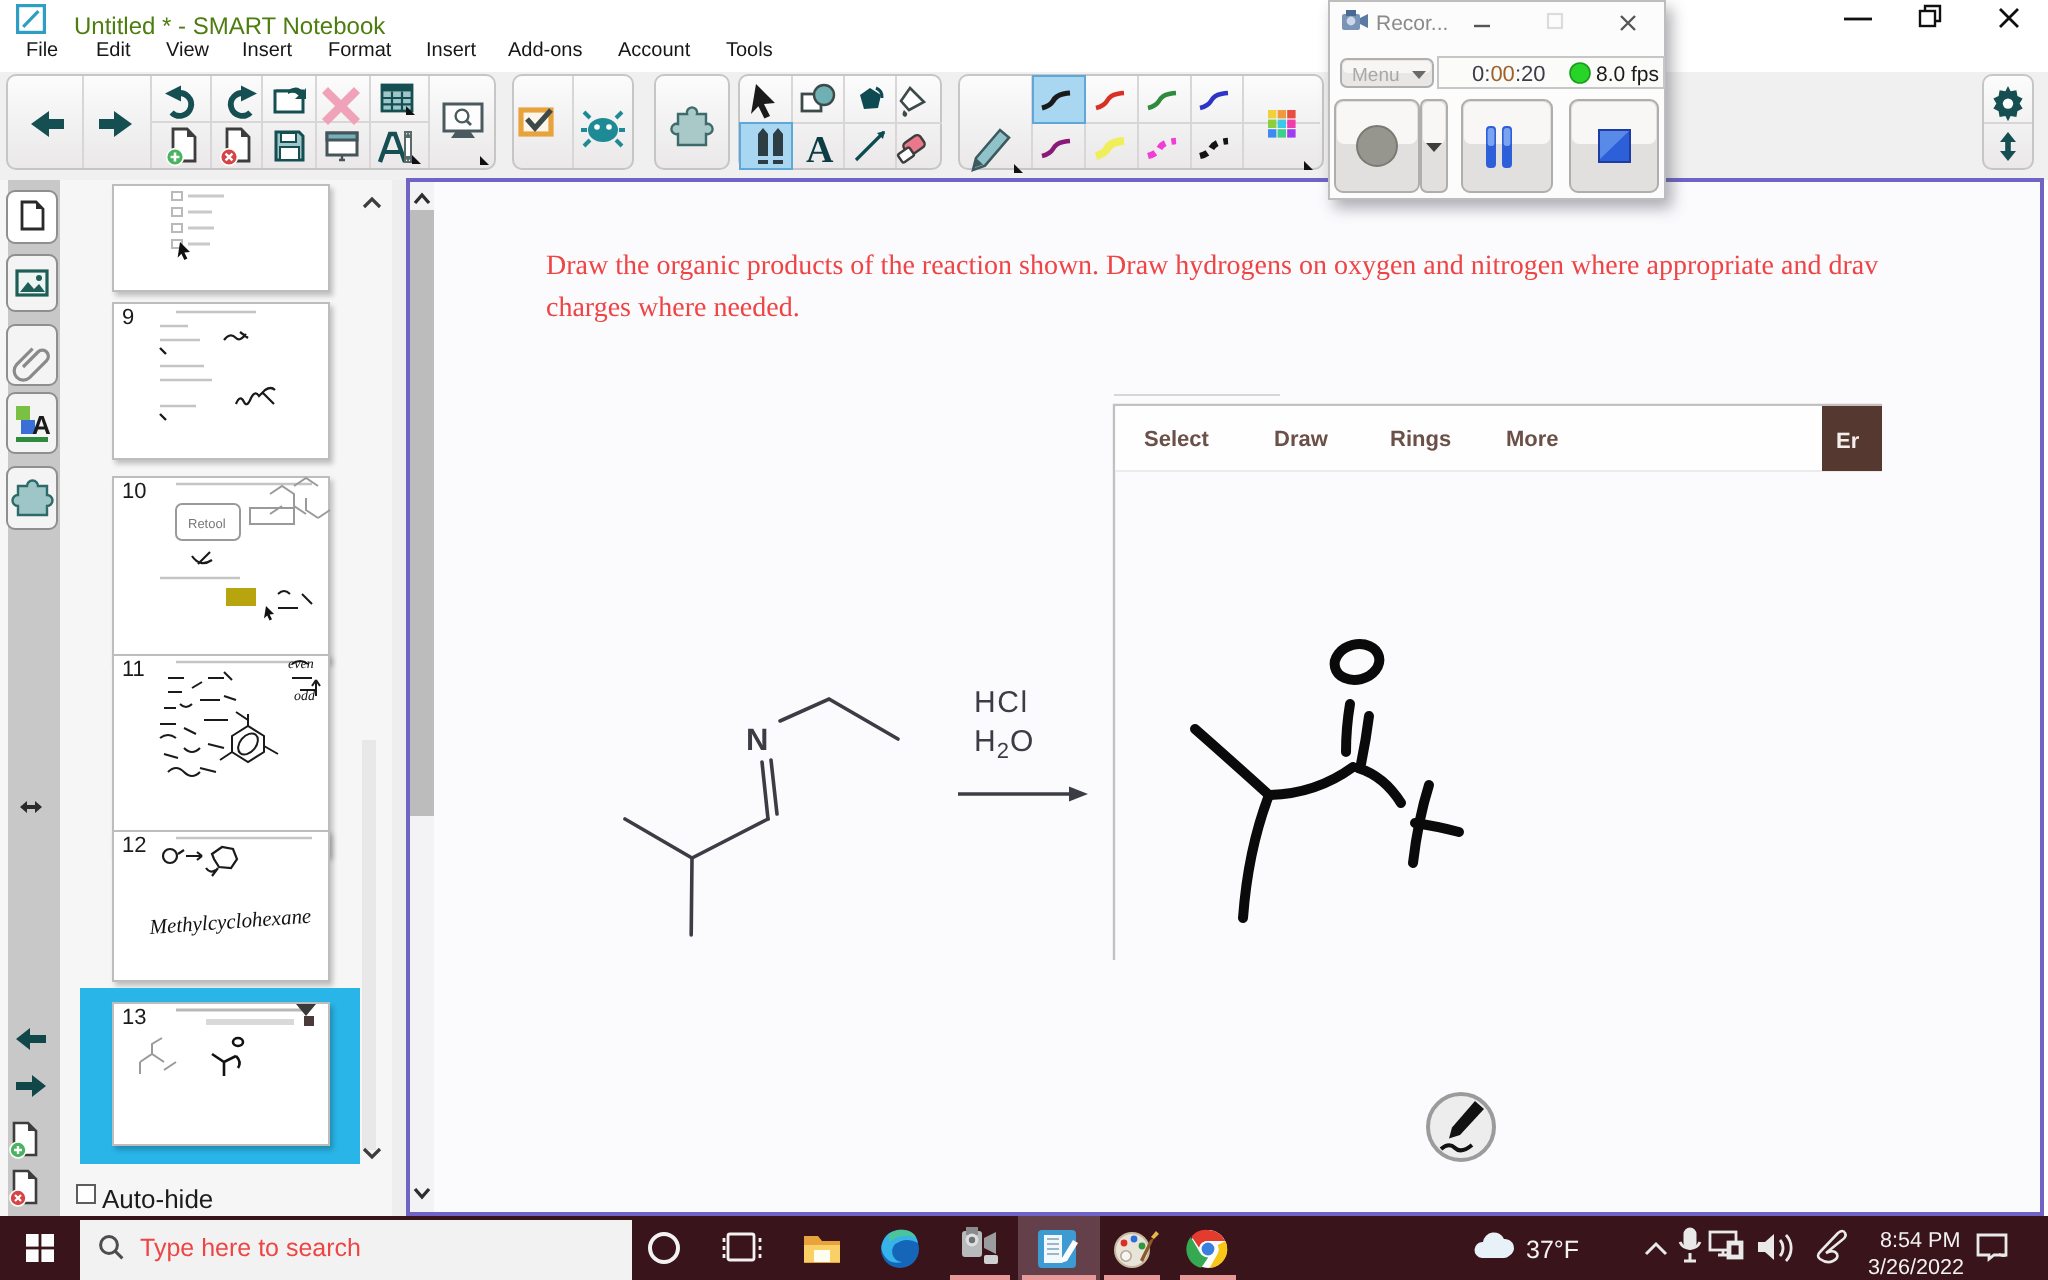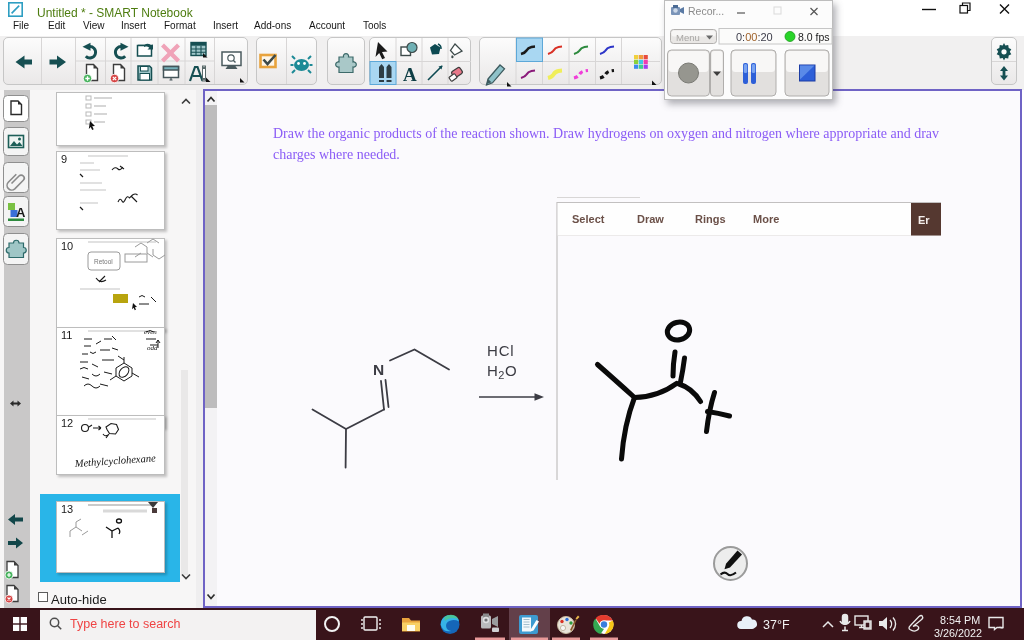--- a/index.html
+++ b/index.html
@@ -274,21 +274,21 @@
 <div class="thumb" style="top:92px;height:54px"></div>
 <div class="thumb" style="top:151px;height:79px">
     <span class="tnum">9</span>
   </div>
 <div class="thumb" style="top:238px;height:93px">
     <span class="tnum">10</span>
   </div>
 <div class="thumb" style="top:327px;height:101px">
     <span class="tnum">11</span>
   </div>
-<div class="thumb" style="top:415px;height:60px">
+<div class="thumb" style="top:415px;height:76px">
     <span class="tnum">12</span>
   </div>
 <div class="abs" style="left:40px;top:494px;width:140px;height:88px;background:#29b5e8"></div>
 <div class="thumb" style="top:501px;height:72px">
     <span class="tnum">13</span>
   </div>
 <svg class="abs" style="left:0;top:88px" width="203" height="522" viewBox="0 88 203 522" id="thumbcontent">
 
   <g stroke="#b9b9b9" stroke-width="1" fill="#fff">
     <rect x="86" y="96" width="5" height="4"></rect>
@@ -412,21 +412,21 @@
     <path d="M707.5 411.5 Q718 413 729.5 416"></path>
   </g>
 
   <circle cx="730.5" cy="563.5" r="16.5" fill="#ededed" stroke="#9b9b9b" stroke-width="2"></circle>
   <g>
     <path d="M737.5 550.5 l4.5 4 -12 13 -5.5 1.8 1.5 -5.5 z" fill="#111"></path>
     <path d="M720.5 574.5 q4 -3.5 7 -0.5 q3 3 8.5 -1.5" stroke="#111" stroke-width="2" fill="none"></path>
   </g>
 </svg>
 
-<div class="abs" style="left:273px;top:123px;width:700px;font-family:'Liberation Serif',serif;font-size:14px;color:#8b5cf6;line-height:21px">Draw the organic products of the reaction shown. Draw hydrogens on oxygen and nitrogen where appropriate and drav<br>charges where needed.</div>
+<div class="abs" style="left:273px;top:123px;width:700px;font-family:'Liberation Serif',serif;font-size:14px;color:#ef4444;line-height:21px">Draw the organic products of the reaction shown. Draw hydrogens on oxygen and nitrogen where appropriate and drav<br>charges where needed.</div>
 
 <div class="abs" style="left:0;top:608px;width:1024px;height:32px;background:#39141a"></div>
 <div class="abs" style="left:509px;top:608px;width:41px;height:32px;background:#63404a"></div>
 <div class="abs" style="left:40px;top:610px;width:276px;height:30px;background:#f3f2f2"></div>
 <span class="abs" style="left:70px;top:617px;font-size:12.5px;color:#ef4444">Type here to search</span>
 <svg class="abs" style="left:0;top:608px" width="1024" height="32" viewBox="0 608 1024 32">
 
   <g fill="#fdfdfd">
     <rect x="13" y="617" width="6.3" height="6.3"></rect>
       <rect x="20.7" y="617" width="6.3" height="6.3"></rect>

